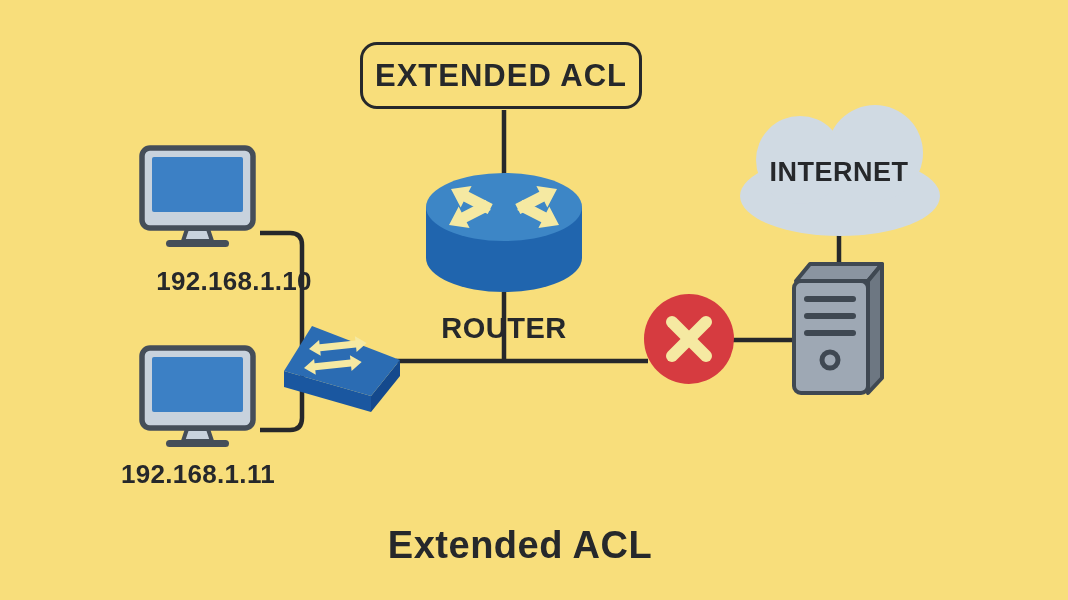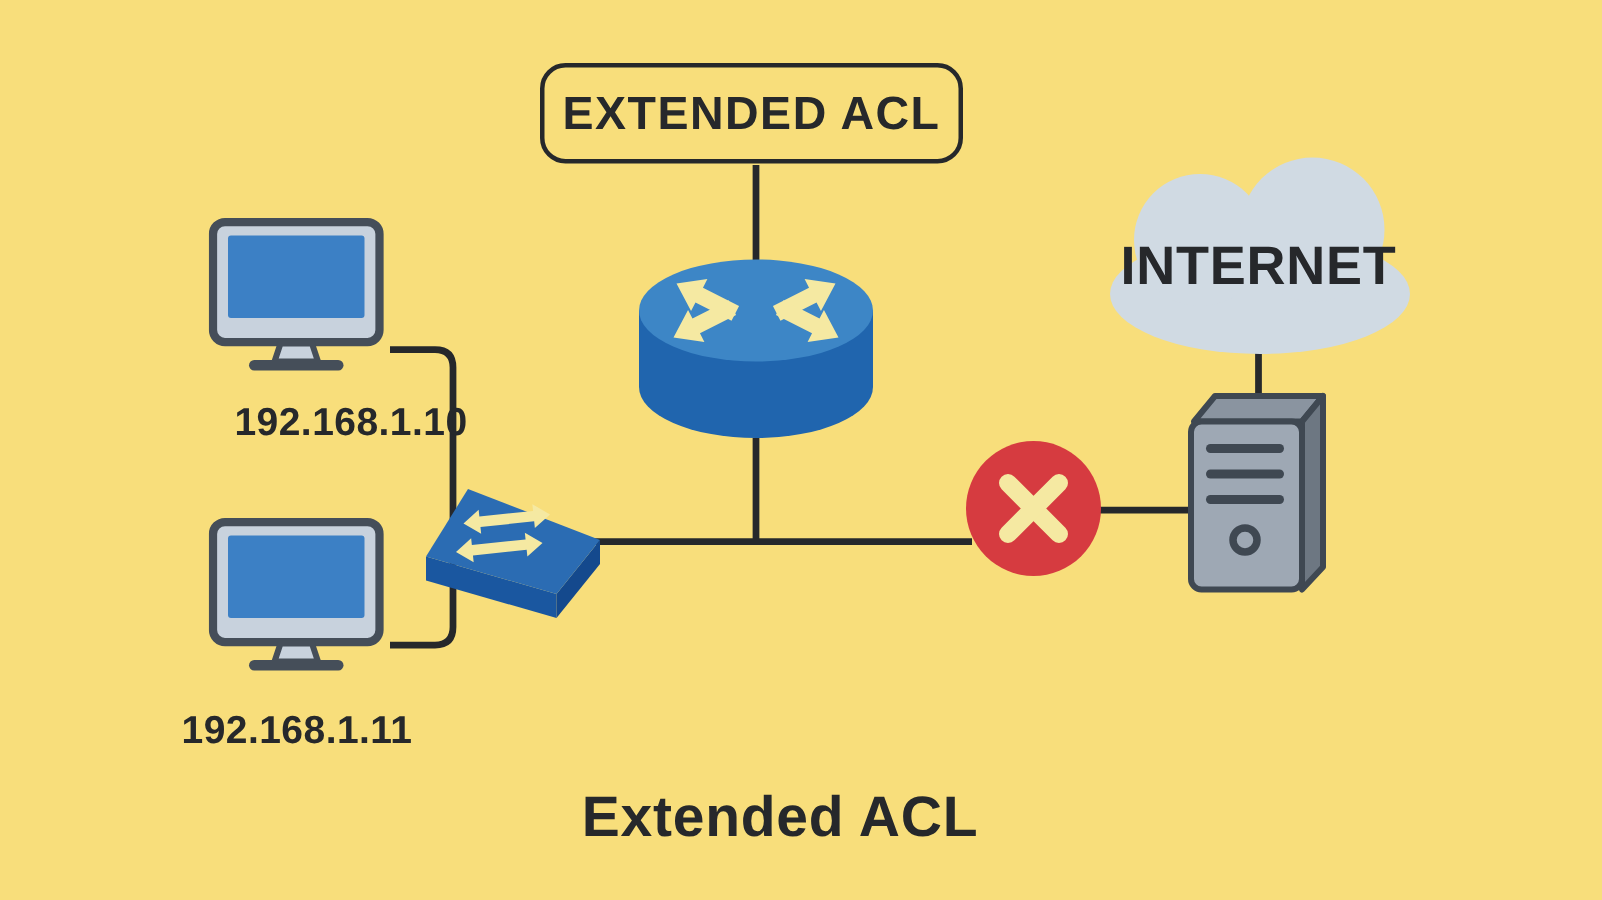--- a/index.html
+++ b/index.html
@@ -40,24 +40,24 @@
     background:transparent;box-sizing:border-box;
   }
   .acl-box span{font-size:31px;font-weight:700;letter-spacing:1px;}
 
   .label{
     position:absolute;transform:translateX(-50%);
     white-space:nowrap;font-weight:700;line-height:1.05;
   }
   .router-label{left:504px;top:313px;font-size:29px;letter-spacing:.5px;}
   .block-label{left:690px;top:404px;font-size:29px;letter-spacing:1px;}
-  .internet-label{left:839px;top:158px;font-size:36px;letter-spacing:.5px;}
+  .internet-label{left:839px;top:158px;font-size:27px;letter-spacing:.5px;}
   .ip-label{font-weight:600;font-size:26px;letter-spacing:.3px;}
   .host1-ip{left:198px;top:268px;margin-left:36px;}
-  .host2-ip{left:198px;top:473px;text-align:center;}
+  .host2-ip{left:198px;top:461px;text-align:center;}
   .server-ip{left:839px;top:440px;font-size:27px;}
   .diagram-title{left:520px;top:526px;font-size:38px;letter-spacing:.5px;}
 
   .block-circle{
     position:absolute;left:644px;top:294px;width:90px;height:90px;
     border-radius:50%;background:var(--block-red);
   }
 
   
   .f-router-top{fill:var(--router-blue-top);}
@@ -130,20 +130,21 @@
     <ellipse class="f-router-body" cx="78" cy="86" rx="78" ry="34"></ellipse>
     <rect class="f-router-body" x="0" y="35" width="156" height="51"></rect>
     <ellipse class="f-router-top" cx="78" cy="35" rx="78" ry="34"></ellipse>
     <use href="#rarr" class="f-arrow" transform="translate(25,17) rotate(27)"></use>
     <use href="#rarr" class="f-arrow" transform="translate(23,53) rotate(-27)"></use>
     <g transform="translate(156,0) scale(-1,1)">
       <use href="#rarr" class="f-arrow" transform="translate(25,17) rotate(27)"></use>
       <use href="#rarr" class="f-arrow" transform="translate(23,53) rotate(-27)"></use>
     </g>
   </svg>
+  <div class="label router-label">ROUTER</div>
 
   <div class="block-circle">
     <svg width="90" height="90" viewBox="0 0 90 90">
       <line class="x-stroke" x1="28" y1="28" x2="62" y2="62"></line>
       <line class="x-stroke" x1="62" y1="28" x2="28" y2="62"></line>
     </svg>
   </div>
 
   <svg class="icon" style="left:735px;top:98px;" width="210" height="140" viewBox="0 0 210 140">
     <ellipse class="f-cloud" cx="105" cy="98" rx="100" ry="40"></ellipse>

